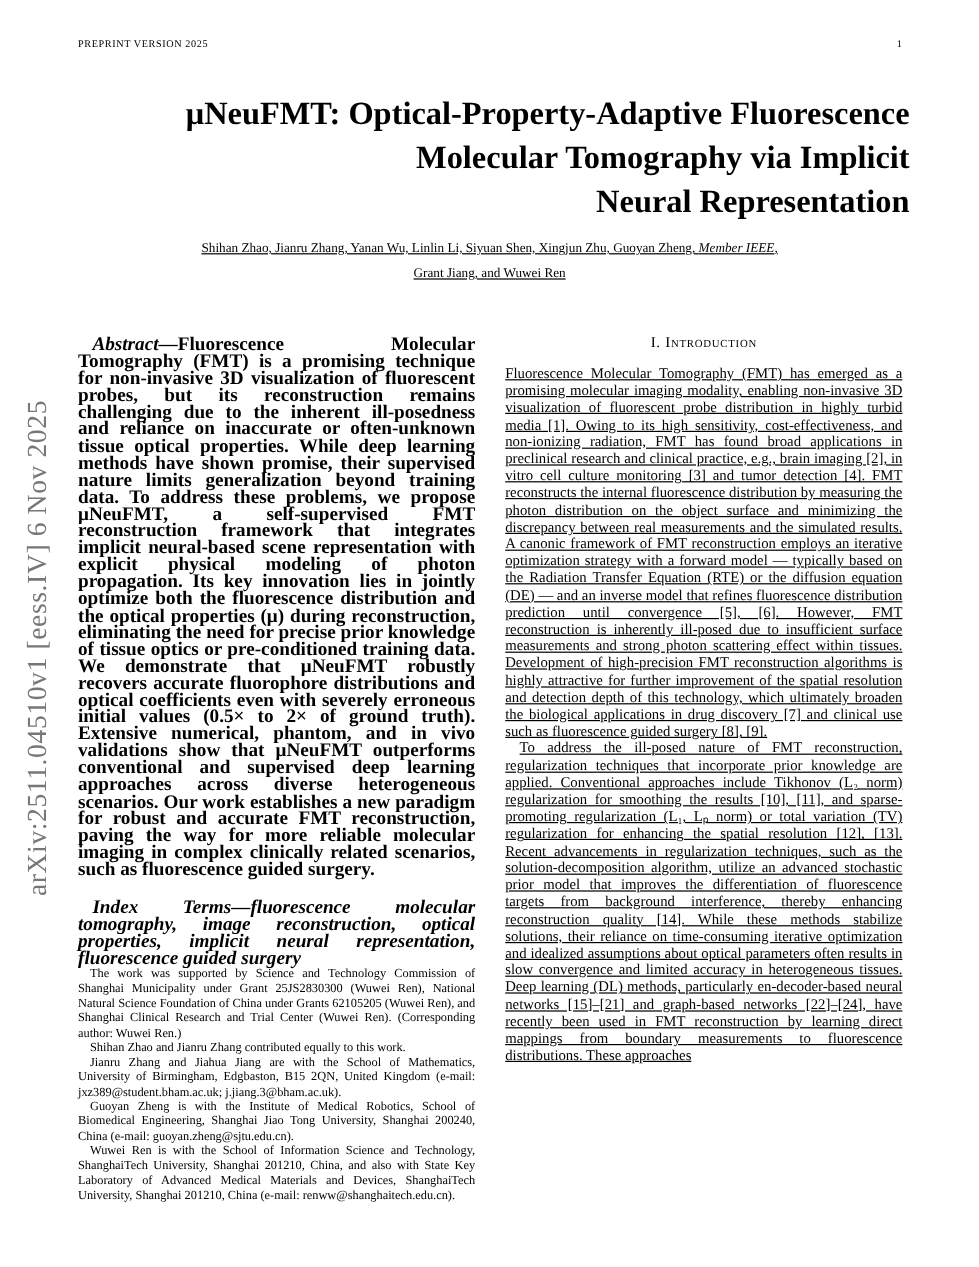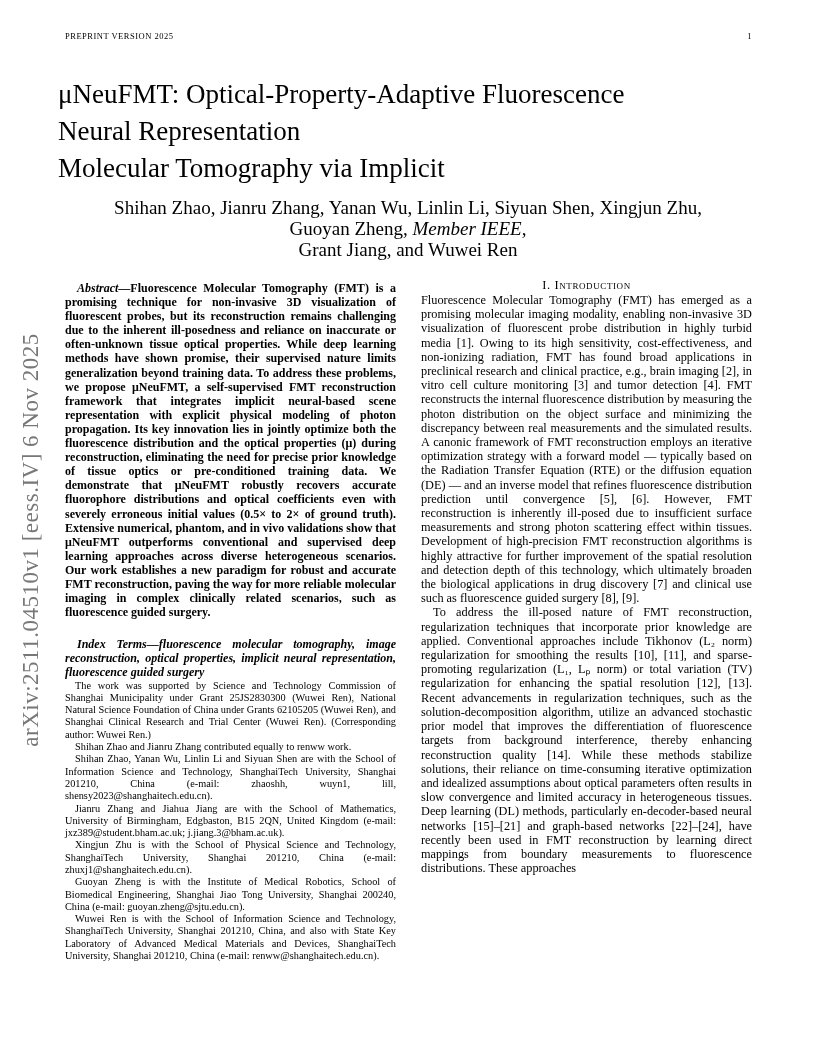--- a/index.html
+++ b/index.html
@@ -17,64 +17,65 @@
   }
   .running-head {
     position: absolute;
     top: 31px; left: 65px; right: 64px;
     display: flex; justify-content: space-between;
     font-size: 8.5px; letter-spacing: 0.5px;
   }
   .paper-title {
     position: absolute;
     top: 76px; left: 58px; width: 700px;
-    text-align: left;
+    text-align: right;
     font-size: 27px; line-height: 37px;
-    font-weight: 400;
+    font-weight: 700;
   }
   .authors {
     position: absolute;
     top: 197px; left: 88px; width: 640px;
     text-align: center;
-    font-size: 19px; line-height: 21px;
+    font-size: 11px; line-height: 21px; text-decoration: underline;
   }
   .authors i { font-style: italic; }
   .col-left {
     position: absolute;
     left: 65px; top: 281px; width: 331px;
   }
   .col-right {
     position: absolute;
     left: 421px; top: 278px; width: 331px;
   }
   .abstract, .index-terms {
-    font-size: 12px; font-weight: bold;
+    font-size: 16px; font-weight: bold;
     line-height: 14.1px;
     text-align: justify;
     text-indent: 12px;
     hyphens: auto; -webkit-hyphens: auto;
   }
   .abstract .lead { font-style: italic; }
   .index-terms { margin-top: 18px; font-style: italic; }
   .footnotes {
     font-size: 10.3px; line-height: 12.3px;
     text-align: justify;
     hyphens: auto; -webkit-hyphens: auto;
   }
   .footnotes p { text-indent: 10px; }
   .section-heading {
     text-align: center;
     font-size: 12.5px;
     font-variant: small-caps;
     letter-spacing: 0.6px;
+    margin-bottom: 11px;
   }
   .body-text {
     font-size: 12.3px; line-height: 14.2px;
     text-align: justify;
-    hyphens: auto; -webkit-hyphens: auto;
+    hyphens: auto; text-decoration: underline; -webkit-hyphens: auto;
   }
   .body-text p + p { text-indent: 12px; margin-top: 0; }
   .arxiv-stamp {
     position: absolute;
     left: -232px; top: 525px;
     width: 530px; height: 30px;
     text-align: center;
     transform: rotate(-90deg);
     font-size: 23px;
     letter-spacing: 0.5px;
@@ -85,42 +86,40 @@
 
 <div class="page">
 
   <div class="running-head">
     <span>PREPRINT VERSION 2025</span>
     <span>1</span>
   </div>
 
   <div class="paper-title">
       <div>μNeuFMT: Optical-Property-Adaptive Fluorescence</div>
+      <div>Molecular Tomography via Implicit</div>
       <div>Neural Representation</div>
-      <div>Molecular Tomography via Implicit</div>
     </div>
 
   <div class="authors">
     <span>Shihan Zhao, Jianru Zhang, Yanan Wu, Linlin Li, Siyuan Shen, Xingjun Zhu, Guoyan Zheng, </span><i>Member IEEE</i><span>,</span><br>
     <span>Grant Jiang, and Wuwei Ren</span>
   </div>
 
   <div class="col-left">
     <p class="abstract">
       <span class="lead">Abstract</span><span>—Fluorescence Molecular Tomography (FMT) is a promising technique for non-invasive 3D visualization of fluorescent probes, but its reconstruction remains challenging due to the inherent ill-posedness and reliance on inaccurate or often-unknown tissue optical properties. While deep learning methods have shown promise, their supervised nature limits generalization beyond training data. To address these problems, we propose μNeuFMT, a self-supervised FMT reconstruction framework that integrates implicit neural-based scene representation with explicit physical modeling of photon propagation. Its key innovation lies in jointly optimize both the fluorescence distribution and the optical properties (μ) during reconstruction, eliminating the need for precise prior knowledge of tissue optics or pre-conditioned training data. We demonstrate that μNeuFMT robustly recovers accurate fluorophore distributions and optical coefficients even with severely erroneous initial values (0.5× to 2× of ground truth). Extensive numerical, phantom, and in vivo validations show that μNeuFMT outperforms conventional and supervised deep learning approaches across diverse heterogeneous scenarios. Our work establishes a new paradigm for robust and accurate FMT reconstruction, paving the way for more reliable molecular imaging in complex clinically related scenarios, such as fluorescence guided surgery.</span>
     </p>
     <p class="index-terms">
       <span class="lead">Index Terms</span><span>—fluorescence molecular tomography, image reconstruction, optical properties, implicit neural representation, fluorescence guided surgery</span>
     </p>
     <div class="footnotes">
         <p>The work was supported by Science and Technology Commission of Shanghai Municipality under Grant 25JS2830300 (Wuwei Ren), National Natural Science Foundation of China under Grants 62105205 (Wuwei Ren), and Shanghai Clinical Research and Trial Center (Wuwei Ren). (Corresponding author: Wuwei Ren.)</p>
-        <p>Shihan Zhao and Jianru Zhang contributed equally to renww work.</p>
-        <p>Shihan Zhao, Yanan Wu, Linlin Li and Siyuan Shen are with the School of Information Science and Technology, ShanghaiTech University, Shanghai 201210, China (e-mail: zhaoshh, wuyn1, lill, shensy2023@shanghaitech.edu.cn).</p>
+        <p>Shihan Zhao and Jianru Zhang contributed equally to this work.</p>
         <p>Jianru Zhang and Jiahua Jiang are with the School of Mathematics, University of Birmingham, Edgbaston, B15 2QN, United Kingdom (e-mail: jxz389@student.bham.ac.uk; j.jiang.3@bham.ac.uk).</p>
-        <p>Xingjun Zhu is with the School of Physical Science and Technology, ShanghaiTech University, Shanghai 201210, China (e-mail: zhuxj1@shanghaitech.edu.cn).</p>
         <p>Guoyan Zheng is with the Institute of Medical Robotics, School of Biomedical Engineering, Shanghai Jiao Tong University, Shanghai 200240, China (e-mail: guoyan.zheng@sjtu.edu.cn).</p>
         <p>Wuwei Ren is with the School of Information Science and Technology, ShanghaiTech University, Shanghai 201210, China, and also with State Key Laboratory of Advanced Medical Materials and Devices, ShanghaiTech University, Shanghai 201210, China (e-mail: renww@shanghaitech.edu.cn).</p>
       </div>
   </div>
 
   <div class="col-right">
     <div class="section-heading">I. Introduction</div>
     <div class="body-text">
         <p>Fluorescence Molecular Tomography (FMT) has emerged as a promising molecular imaging modality, enabling non-invasive 3D visualization of fluorescent probe distribution in highly turbid media [1]. Owing to its high sensitivity, cost-effectiveness, and non-ionizing radiation, FMT has found broad applications in preclinical research and clinical practice, e.g., brain imaging [2], in vitro cell culture monitoring [3] and tumor detection [4]. FMT reconstructs the internal fluorescence distribution by measuring the photon distribution on the object surface and minimizing the discrepancy between real measurements and the simulated results. A canonic framework of FMT reconstruction employs an iterative optimization strategy with a forward model — typically based on the Radiation Transfer Equation (RTE) or the diffusion equation (DE) — and an inverse model that refines fluorescence distribution prediction until convergence [5], [6]. However, FMT reconstruction is inherently ill-posed due to insufficient surface measurements and strong photon scattering effect within tissues. Development of high-precision FMT reconstruction algorithms is highly attractive for further improvement of the spatial resolution and detection depth of this technology, which ultimately broaden the biological applications in drug discovery [7] and clinical use such as fluorescence guided surgery [8], [9].</p>
         <p>To address the ill-posed nature of FMT reconstruction, regularization techniques that incorporate prior knowledge are applied. Conventional approaches include Tikhonov (L₂ norm) regularization for smoothing the results [10], [11], and sparse-promoting regularization (L₁, Lₚ norm) or total variation (TV) regularization for enhancing the spatial resolution [12], [13]. Recent advancements in regularization techniques, such as the solution-decomposition algorithm, utilize an advanced stochastic prior model that improves the differentiation of fluorescence targets from background interference, thereby enhancing reconstruction quality [14]. While these methods stabilize solutions, their reliance on time-consuming iterative optimization and idealized assumptions about optical parameters often results in slow convergence and limited accuracy in heterogeneous tissues. Deep learning (DL) methods, particularly en-decoder-based neural networks [15]–[21] and graph-based networks [22]–[24], have recently been used in FMT reconstruction by learning direct mappings from boundary measurements to fluorescence distributions. These approaches</p>

